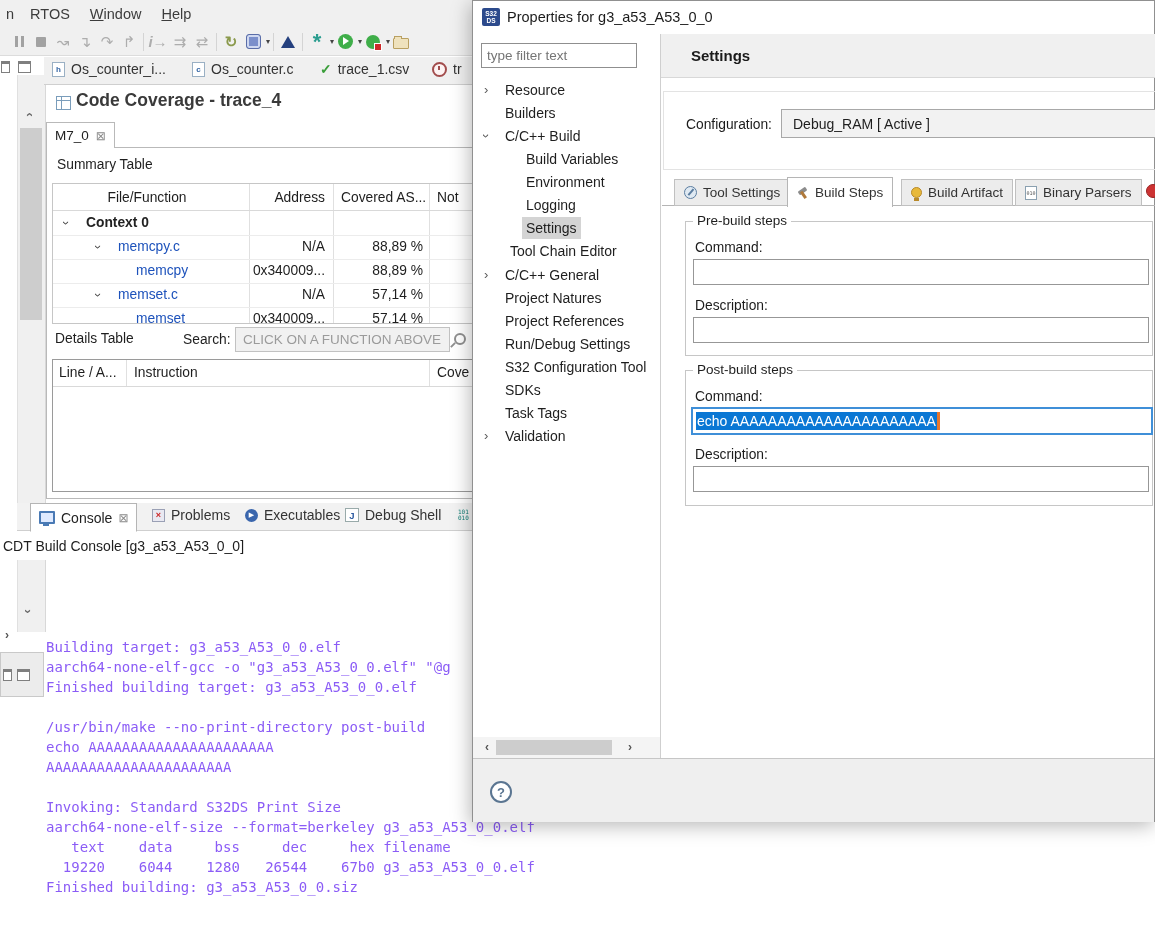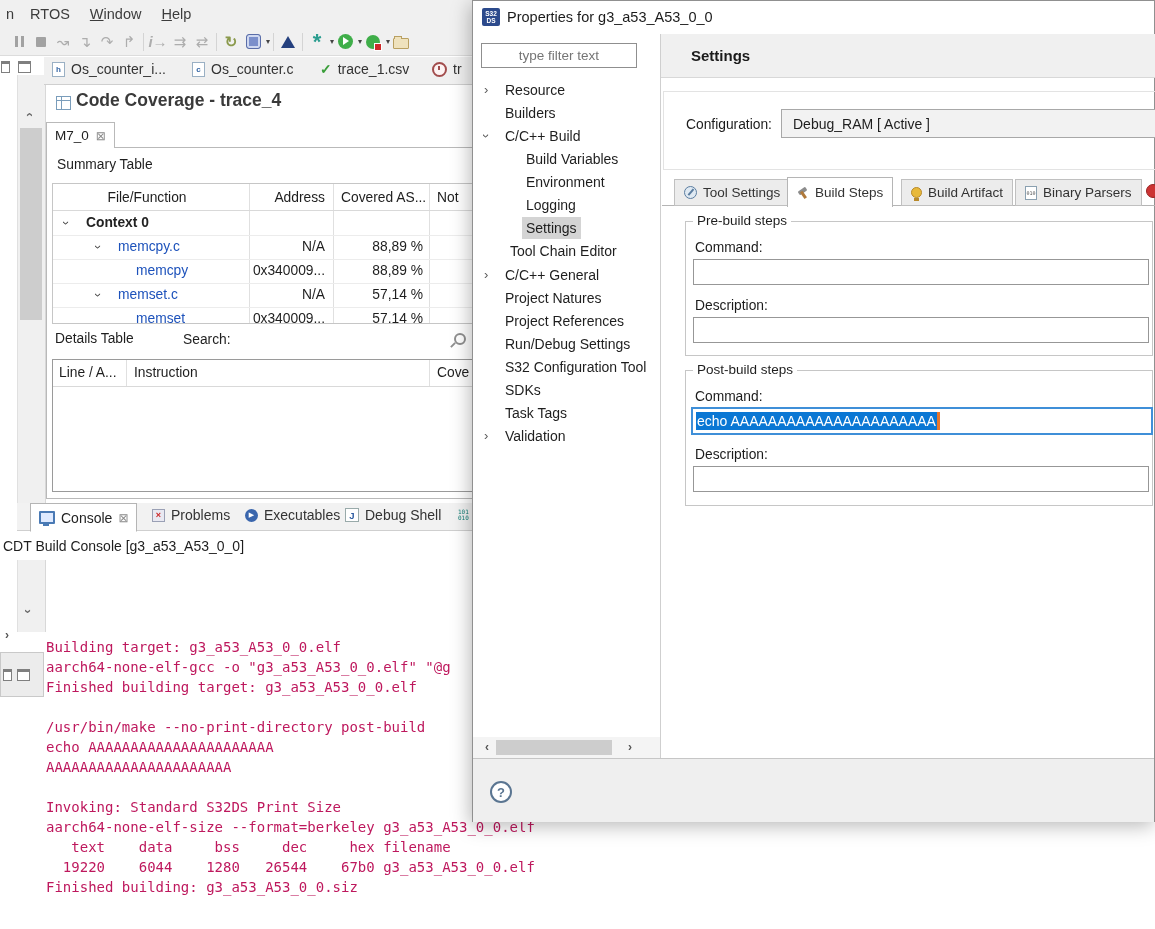--- a/index.html
+++ b/index.html
@@ -79,21 +79,21 @@
   .ctab{position:absolute;display:flex;align-items:center;gap:6px;font-size:14px;color:#333;}
   .mon-i{width:12px;height:9px;border:2px solid #4a7ab5;border-radius:1px;position:relative;background:#dfeaff;}
   .mon-i i{position:absolute;left:2px;bottom:-4px;width:6px;height:2px;background:#4a7ab5;}
   .prob-i{width:11px;height:11px;background:#e9e9f2;border:1px solid #9aa0b5;color:#cc2222;font-weight:bold;
           font-size:9px;display:inline-flex;align-items:center;justify-content:center;}
   .exec-i{width:13px;height:13px;border-radius:50%;background:#3a66ad;color:#fff;font-size:7px;
           display:inline-flex;align-items:center;justify-content:center;}
   .dshell-i{width:12px;height:12px;background:#fff;border:1px solid #9aa;color:#2c5aa0;font-weight:bold;
             font-size:9.5px;display:inline-flex;align-items:center;justify-content:center;}
   .mem-i{font-family:"DejaVu Sans Mono",monospace;font-size:6px;line-height:6px;color:#0e7d74;text-align:center;}
-  .console-text{font-family:"DejaVu Sans Mono",monospace;font-size:14px;line-height:20px;color:#be185d;}
+  .console-text{font-family:"DejaVu Sans Mono",monospace;font-size:14px;line-height:20px;color:#8b5cf6;}
   .cline{white-space:pre;min-height:20px;}
   
   .dlg{left:472px;top:0;width:683px;height:822px;background:#fff;border:1px solid #909090;box-sizing:border-box;
        box-shadow:-2px 4px 18px rgba(0,0,0,.28);font-size:14px;}
   .dlg-title{position:absolute;left:0;top:0;width:100%;height:33px;background:#fff;}
   .s32-i{position:absolute;left:9px;top:7px;width:18px;height:18px;background:#2c4a8c;border-radius:2px;color:#fff;
          font-size:6.5px;line-height:7px;font-weight:bold;text-align:center;padding-top:2px;box-sizing:border-box;}
   .inp{border:1px solid #8f8f8f;background:#fff;font-family:"Liberation Sans",sans-serif;font-size:13.5px;
        padding:0 5px;box-sizing:border-box;}
   .tree-item{position:absolute;height:22px;line-height:22px;white-space:nowrap;}
@@ -280,20 +280,21 @@
     </div>
     <div class="srow" style="top:123px">
       <span class="sfile lnk" style="left:83px">memset</span>
       <span class="saddr">0x340009...</span>
       <span class="scov">57,14 %</span>
     </div>
   </div>
 
   <div class="abs small-label" style="left:55px;top:331px">Details Table</div>
   <div class="abs small-label" style="left:183px;top:332px">Search:</div>
+  <input class="abs search-inp" style="left: 235px; top: 327px; width: 215px; height: 25px;" value="CLICK ON A FUNCTION ABOVE">
   <div class="abs" style="left:454px;top:331px"><span class="mag" style="display:inline-block"><i></i></span></div>
 
   <div class="abs dtable" style="left:52px;top:359px;width:419px;height:131px">
     <div class="colline" style="left:73px;height:26px"></div>
     <div class="colline" style="left:376px;height:26px"></div>
     <span class="shdr" style="left:6px;height:26px;line-height:26px">Line / A...</span>
     <span class="shdr" style="left:81px;height:26px;line-height:26px">Instruction</span>
     <span class="shdr" style="left:384px;height:26px;line-height:26px">Cove</span>
     <div style="position:absolute;left:0;top:26px;width:100%;height:1px;background:#d9d9d9"></div>
   </div>
@@ -343,21 +344,21 @@
 
   <div class="abs dlg">
     <div class="dlg-title">
       <div class="s32-i">
         <div>S32</div>
         <div>DS</div>
       </div>
       <span class="abs" style="left:34px;top:8px;font-size:14.5px;color:#1b1b1b">Properties for g3_a53_A53_0_0</span>
     </div>
 
-    <input class="abs inp" style="left: 8px; top: 42px; width: 156px; height: 25px; text-align: center;" placeholder="type filter text">
+    <input class="abs inp" style="left: 8px; top: 42px; width: 156px; height: 25px;" placeholder="type filter text">
 
     <div class="abs" style="left:0;top:74px;width:183px;height:660px;overflow:hidden">
       <div class="tree-item" style="top:4px;left:0;width:100%">
         <span class="tchev">›</span>
         <span class="tlabel" style="left:32px">Resource</span>
       </div>
       <div class="tree-item" style="top:27px;left:0;width:100%">
         <span class="tlabel" style="left:32px">Builders</span>
       </div>
       <div class="tree-item" style="top:50px;left:0;width:100%">

